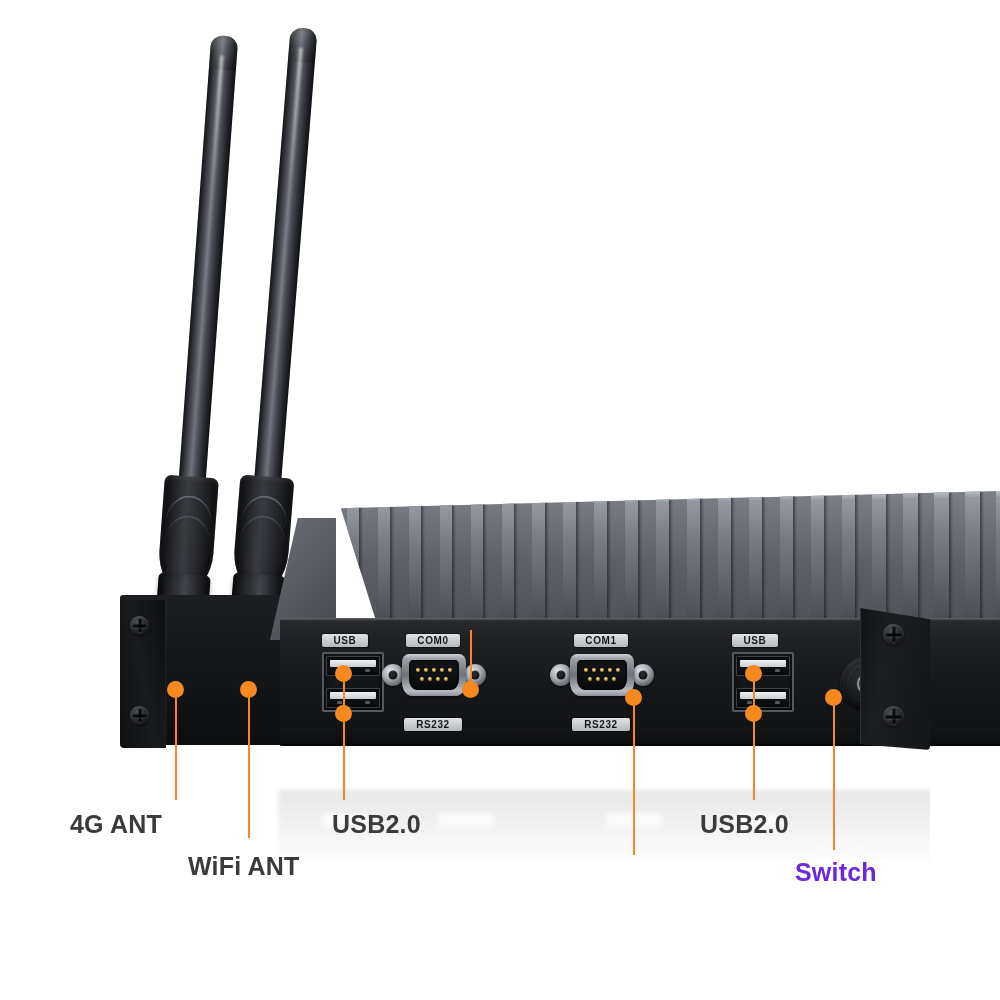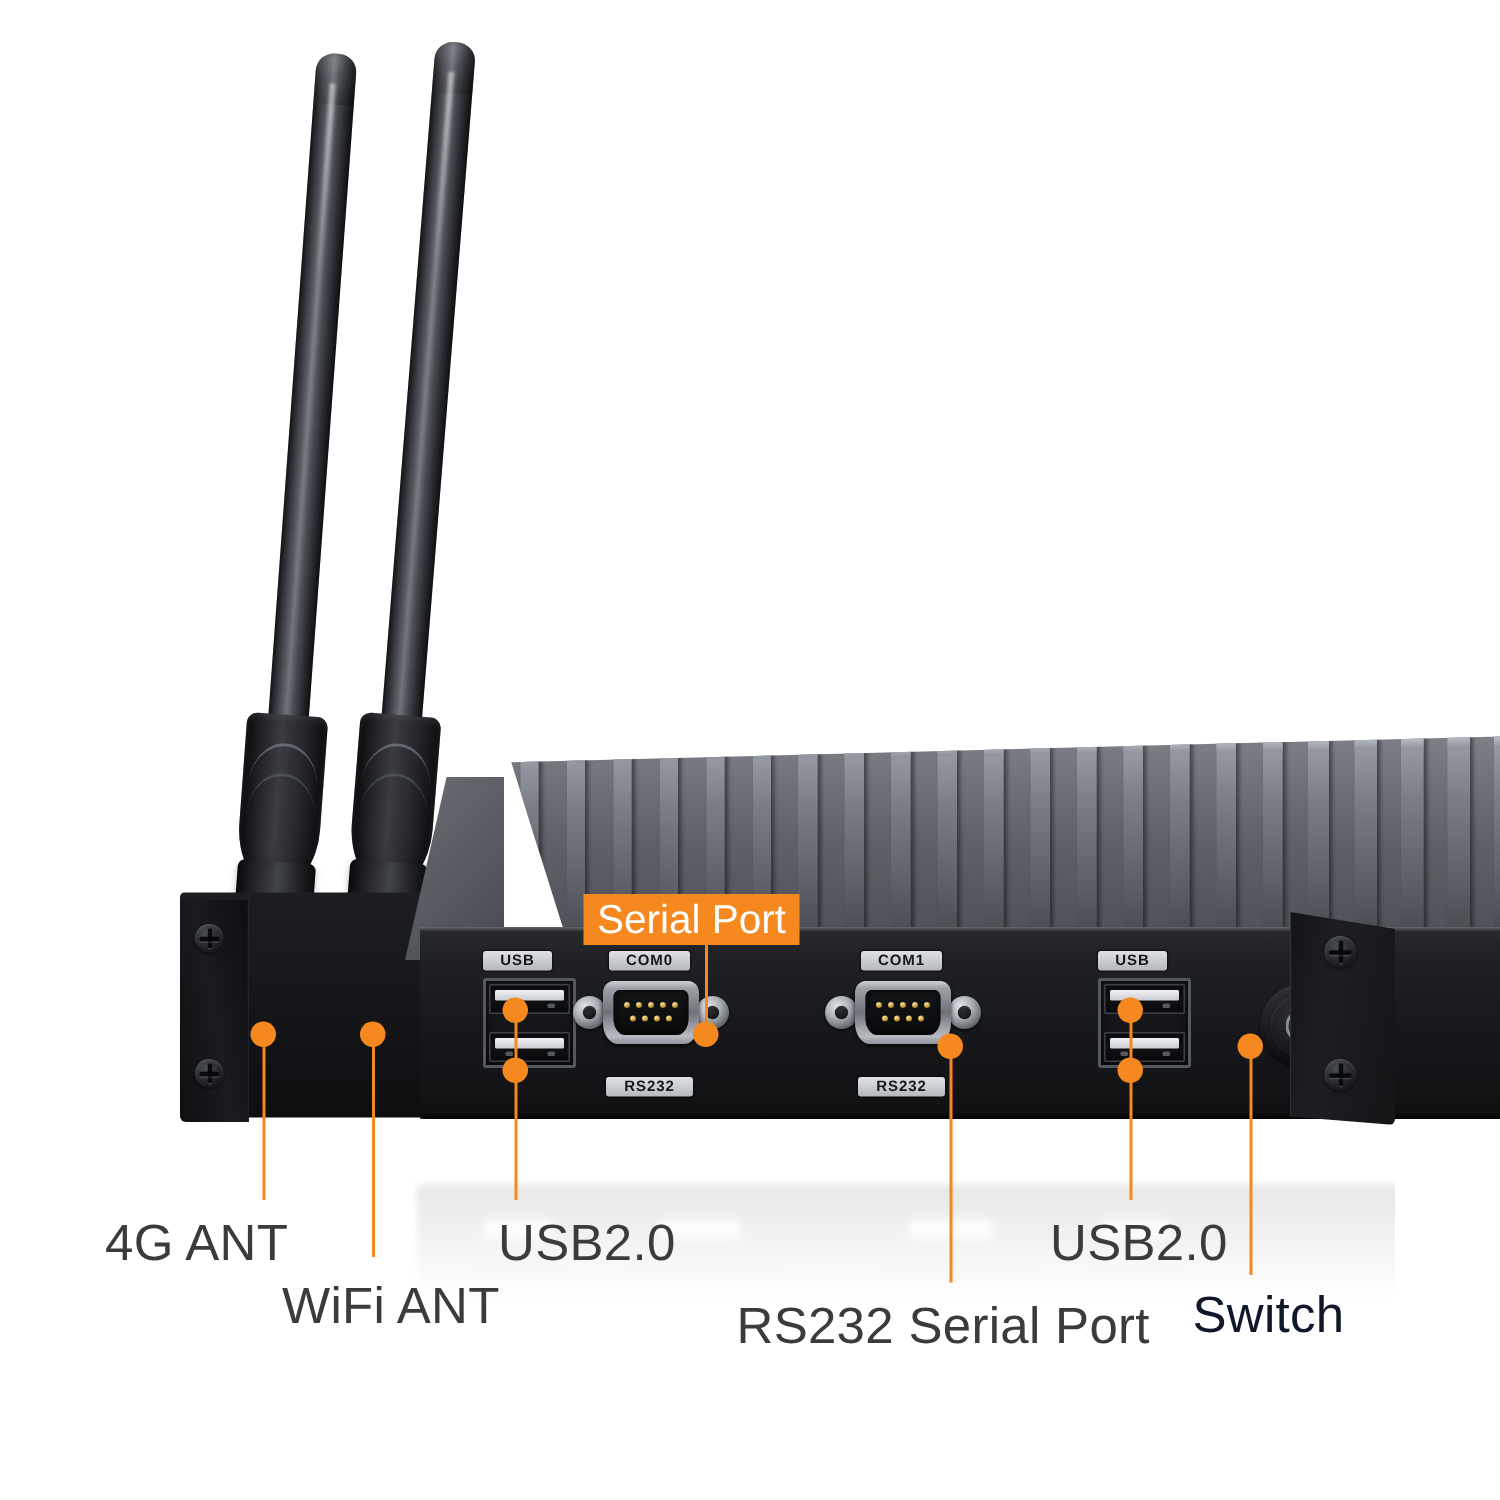--- a/index.html
+++ b/index.html
@@ -356,22 +356,22 @@
   }
   .dot {
     position: absolute;
     width: 17px; height: 17px;
     border-radius: 50%;
     background: #f5881f;
   }
   .callout-text {
     position: absolute;
     color: #3b3b3d;
-    font-size: 34px;
-    font-weight: 400;
+    font-size: 25px;
+    font-weight: 700;
     letter-spacing: .2px;
     white-space: nowrap;
     font-family: "Liberation Sans", sans-serif;
   }
   .badge {
     position: absolute;
     background: #f5881f;
     color: #ffffff;
     font-size: 27px;
     line-height: 34px;
@@ -596,21 +596,20 @@
       </div>
     </div>
 
     <div class="right-panel" style="left:740px; top:118px; width:70px; height:142px;
                 clip-path: polygon(0 0, 100% 8%, 100% 100%, 0 96%);">
       <div class="screw" style="left:22px; top:16px; width:21px; height:21px;"></div>
       <div class="screw" style="left:22px; top:98px; width:21px; height:21px;"></div>
     </div>
   </div>
 
-  <div class="badge" style="left: 389px; top: 596px; background-color: rgb(245, 136, 31);">Serial Port</div>
   <div class="leader" style="left: 470px; top: 630px; height: 60px; background-color: rgb(245, 136, 31);"></div>
   <div class="dot" style="left: 462px; top: 681px; background-color: rgb(245, 136, 31);"></div>
 
   <div class="leader" style="left: 175px; top: 692px; height: 108px; background-color: rgb(245, 136, 31);"></div>
   <div class="dot" style="left: 167px; top: 681px; background-color: rgb(245, 136, 31);"></div>
 
   <div class="leader" style="left: 248px; top: 692px; height: 146px; background-color: rgb(245, 136, 31);"></div>
   <div class="dot" style="left: 240px; top: 681px; background-color: rgb(245, 136, 31);"></div>
 
   <div class="leader" style="left: 343px; top: 668px; height: 132px; background-color: rgb(245, 136, 31);"></div>
@@ -626,19 +625,18 @@
 
   <div class="leader" style="left: 833px; top: 700px; height: 150px; background-color: rgb(245, 136, 31);"></div>
   <div class="dot" style="left: 825px; top: 689px; background-color: rgb(245, 136, 31);"></div>
 
   <div class="callout-text" style="left: 70px; top: 810px; color: rgb(59, 59, 61);">4G ANT</div>
 
   <div class="callout-text" style="left: 188px; top: 852px; color: rgb(59, 59, 61);">WiFi ANT</div>
 
   <div class="callout-text" style="left: 332px; top: 810px; color: rgb(59, 59, 61);">USB2.0</div>
 
-  <div class="callout-text" style="left: 491px; top: 865px; color: rgb(59, 59, 61);">RS232 Serial Port</div>
 
 
   <div class="callout-text" style="left: 700px; top: 810px; color: rgb(59, 59, 61);">USB2.0</div>
 
-  <div class="callout-text" style="left: 795px; top: 858px; color: #0f172a;">Switch</div>
+  <div class="callout-text" style="left: 795px; top: 858px; color: #6d28d9;">Switch</div>
 </div>
 
 </body></html>

